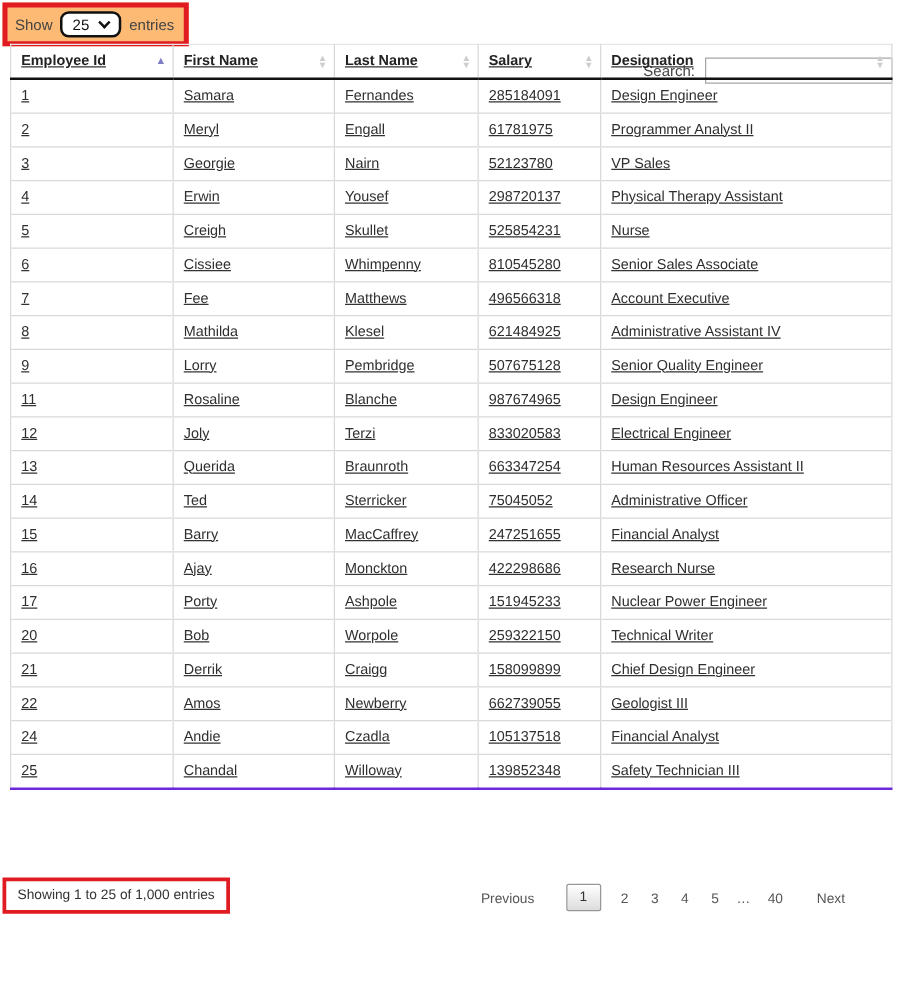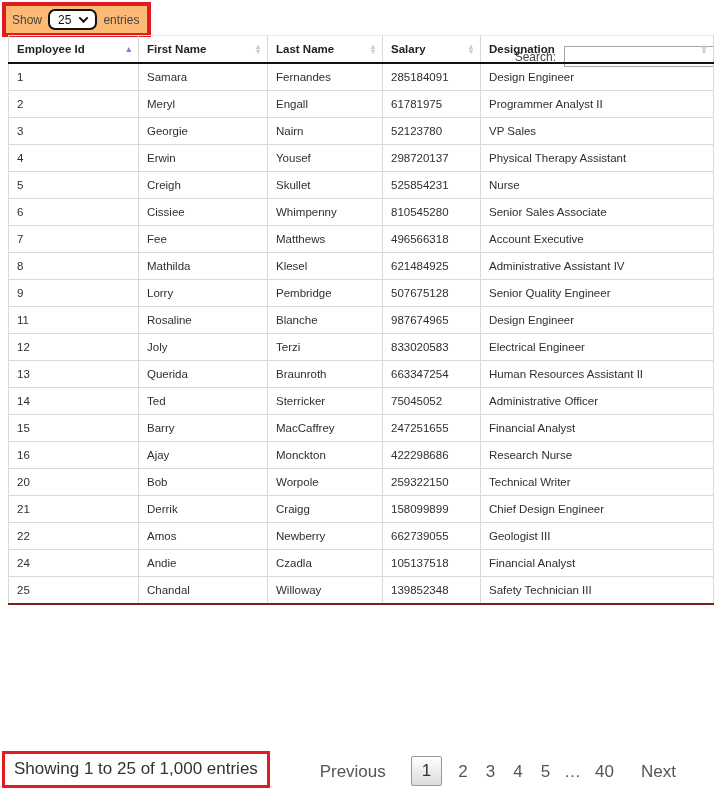--- a/index.html
+++ b/index.html
@@ -39,21 +39,22 @@
     width:150px; height:21px;
     border:1px solid #a6a6a6; border-radius:0;
     font-family:"Liberation Sans", sans-serif; font-size:12px; padding:0 4px;
   }
 
   
   table.data-table {
     position:absolute; top:35px; left:8px;
     width:705px; border-collapse:collapse; table-layout:fixed;
     font-size:11.5px;
-    border-bottom:2px solid #7f1d1d;
+    border-bottom:2px solid #6d28d9;
+    text-decoration:underline;
   }
   thead th {
     position:relative; text-align:left; font-weight:bold; color:#222;
     padding:7px 22px 6px 8px; height:27px;
     border-bottom:2px solid #111;
     border-right:1px solid #d9d9d9; border-left:1px solid #d9d9d9;
     border-top:1px solid #e7e7e7;
     cursor:pointer; white-space:nowrap; overflow:hidden;
   }
   tbody td {
@@ -65,23 +66,23 @@
   .sort-icon {
     position:absolute; right:7px; top:50%; transform:translateY(-50%);
     display:flex; flex-direction:column; align-items:center;
     font-size:8px; line-height:5px; letter-spacing:0;
   }
   .sort-icon.asc { color:#7e7ec7; font-size:9px; line-height:9px; }
   .sort-icon.none { color:#cdcdcd; }
 
   
   .table-footer {
-    position:absolute; left:0; top:750px; width:721px;
+    position:absolute; left:0; top:701px; width:721px;
     display:flex; justify-content:space-between; align-items:flex-start;
-    font-size:17px;
+    font-size:11px;
   }
   .info-wrap {
     margin-left:2px; margin-top:1px;
     border:3px solid #e01b22;
     padding:5px 9px 6px; color:#333; background:#fff;
     white-space:nowrap;
   }
   .pagination {
     display:flex; align-items:flex-end;
     margin-right:36px; margin-top:6px; color:#555;
@@ -247,20 +248,27 @@
         <td>Financial Analyst</td>
       </tr>
       <tr>
         <td>16</td>
         <td>Ajay</td>
         <td>Monckton</td>
         <td>422298686</td>
         <td>Research Nurse</td>
       </tr>
       <tr>
+        <td>17</td>
+        <td>Porty</td>
+        <td>Ashpole</td>
+        <td>151945233</td>
+        <td>Nuclear Power Engineer</td>
+      </tr>
+      <tr>
         <td>20</td>
         <td>Bob</td>
         <td>Worpole</td>
         <td>259322150</td>
         <td>Technical Writer</td>
       </tr>
       <tr>
         <td>21</td>
         <td>Derrik</td>
         <td>Craigg</td>

